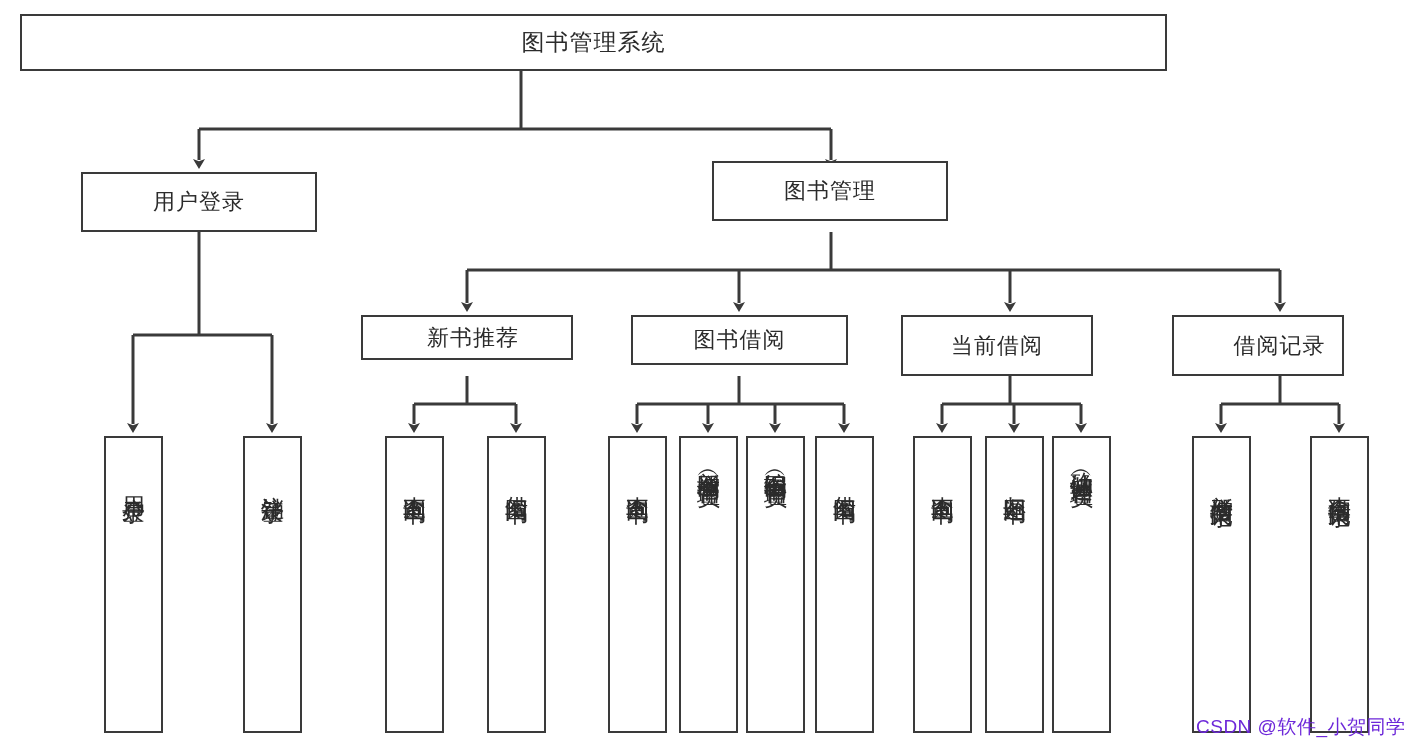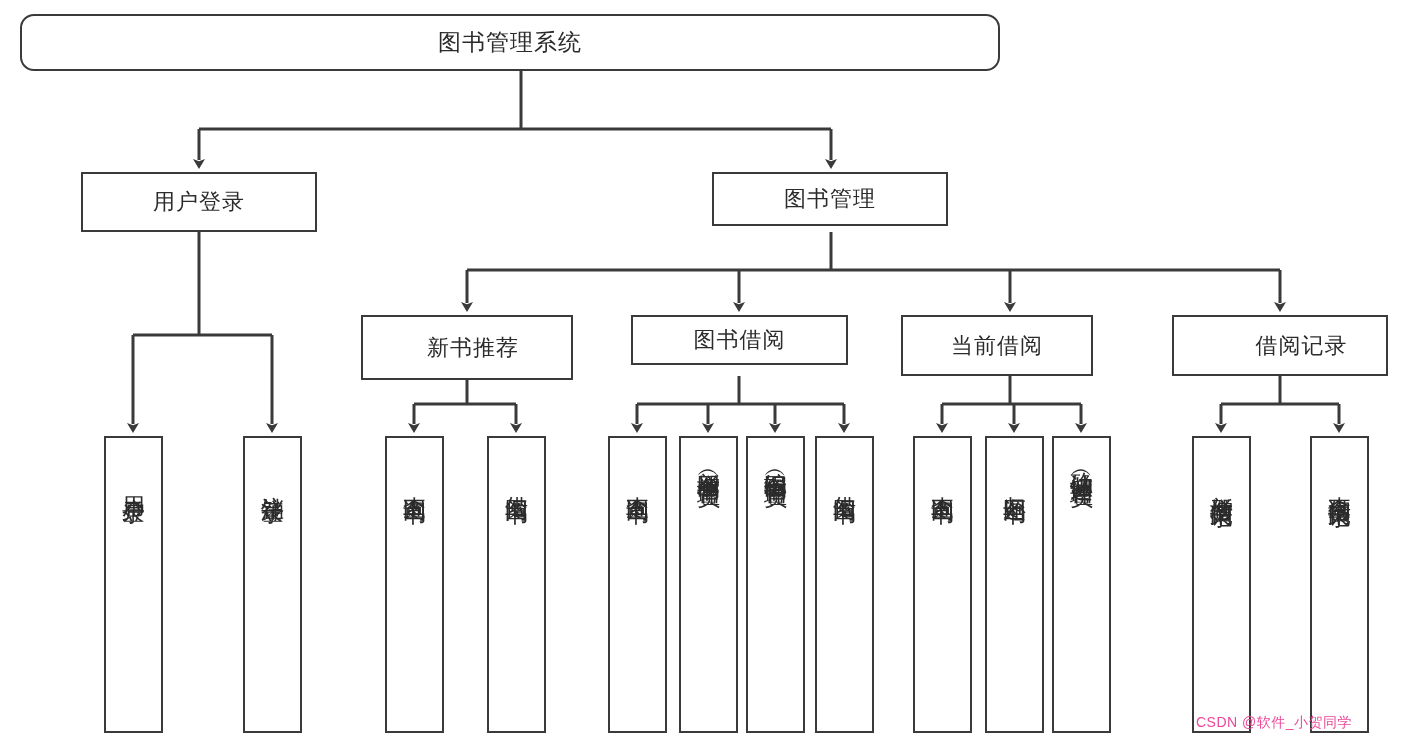--- a/index.html
+++ b/index.html
@@ -63,22 +63,22 @@
     letter-spacing: 2px;
   }
   .node.vert.tall {
     padding-top: 16px;
   }
   .node.vert.mid {
     padding-top: 40px;
   }
   .watermark {
     position: absolute;
-    color: #ec4899;
-    font-size: 14px;
+    color: #6d28d9;
+    font-size: 19px;
     white-space: nowrap;
     z-index: 5;
     letter-spacing: 0.5px;
     text-align: center;
   }
 </style>
 </head>
 <body>
 
 <div id="canvas">
@@ -128,41 +128,41 @@
       <path d="M1014,404 L1014,424" marker-end="url(#arrow)"></path>
       <path d="M1081,404 L1081,424" marker-end="url(#arrow)"></path>
 
       <path d="M1280,376 L1280,404"></path>
       <path d="M1221,404 L1339,404"></path>
       <path d="M1221,404 L1221,424" marker-end="url(#arrow)"></path>
       <path d="M1339,404 L1339,424" marker-end="url(#arrow)"></path>
     </g>
   </svg>
 
-  <div class="node root horiz" id="node-root" style="left: 20px; top: 14px; width: 980px; height: 57px; border-radius: 14px;">
+  <div class="node root horiz" id="node-root" style="left: 20px; top: 14px; width: 1147px; height: 57px;">
     <span class="cap">图书管理系统</span>
   </div>
 
   <div class="node horiz" id="node-l2-0" style="left: 81px; top: 172px; width: 236px; height: 60px;">
     <span class="cap">用户登录</span>
   </div>
-  <div class="node horiz" id="node-l2-1" style="left: 712px; top: 172px; width: 236px; height: 54px;">
+  <div class="node horiz" id="node-l2-1" style="left: 712px; top: 161px; width: 236px; height: 60px;">
     <span class="cap">图书管理</span>
   </div>
 
-  <div class="node horiz" id="node-l3-0" style="left: 361px; top: 315px; width: 212px; height: 65px; padding-left: 12px;">
+  <div class="node horiz" id="node-l3-0" style="left: 361px; top: 315px; width: 212px; height: 45px; padding-left: 12px;">
     <span class="cap">新书推荐</span>
   </div>
   <div class="node horiz" id="node-l3-1" style="left: 631px; top: 315px; width: 217px; height: 50px;">
     <span class="cap">图书借阅</span>
   </div>
   <div class="node horiz" id="node-l3-2" style="left: 901px; top: 315px; width: 192px; height: 61px;">
     <span class="cap">当前借阅</span>
   </div>
-  <div class="node horiz" id="node-l3-3" style="left: 1172px; top: 315px; width: 216px; height: 61px; padding-left: 43px;">
+  <div class="node horiz" id="node-l3-3" style="left: 1172px; top: 315px; width: 172px; height: 61px; padding-left: 43px;">
     <span class="cap">借阅记录</span>
   </div>
 
   <div class="node vert mid" id="leaf-0" style="left: 104px; top: 436px; width: 59px; height: 297px;">
     <span class="cap">用户登录</span>
   </div>
   <div class="node vert mid" id="leaf-1" style="left: 243px; top: 436px; width: 59px; height: 297px;">
     <span class="cap">注销登录</span>
   </div>
   <div class="node vert mid" id="leaf-2" style="left: 385px; top: 436px; width: 59px; height: 297px;">

